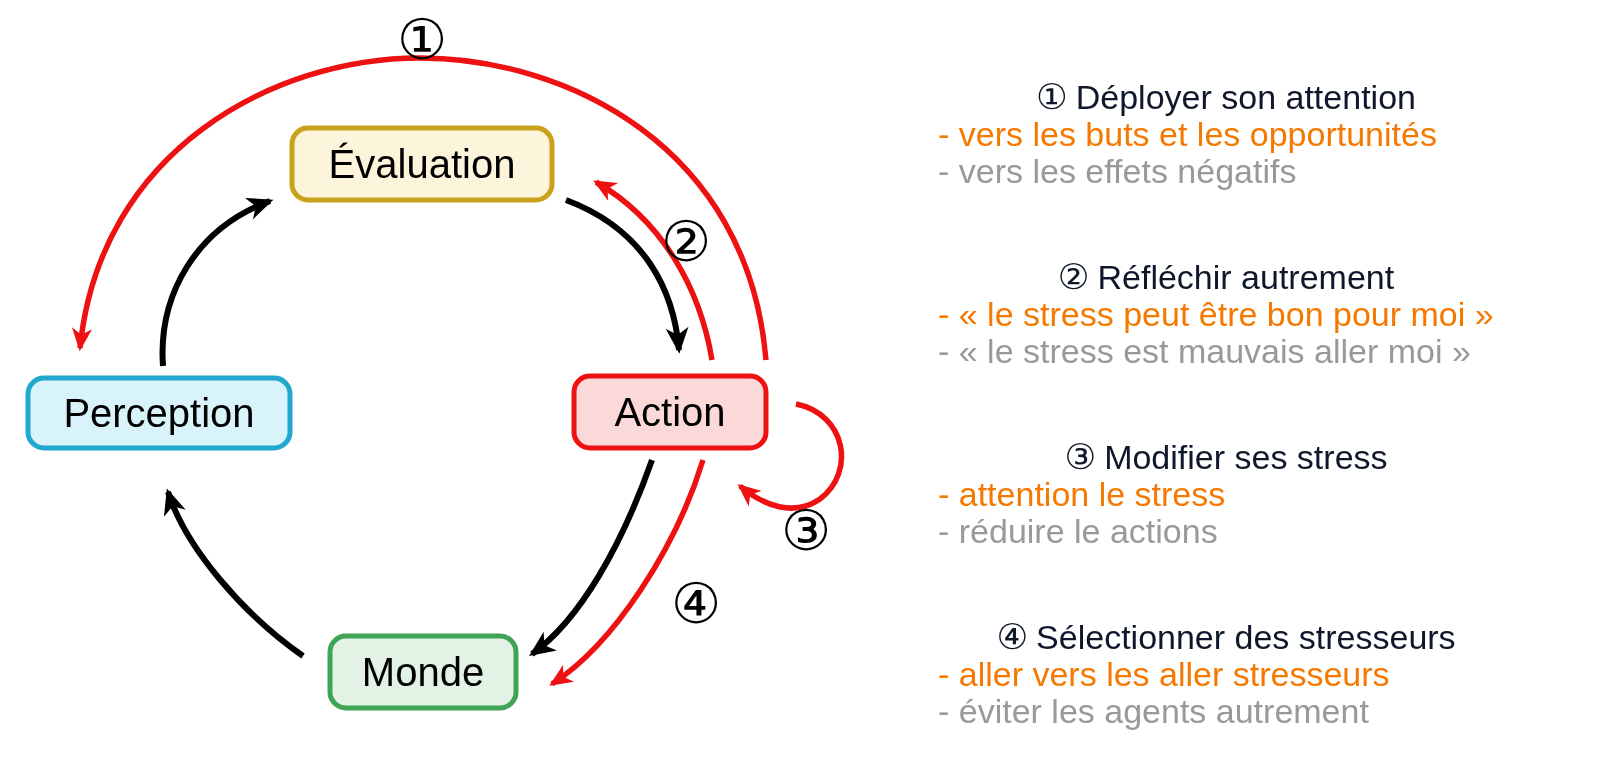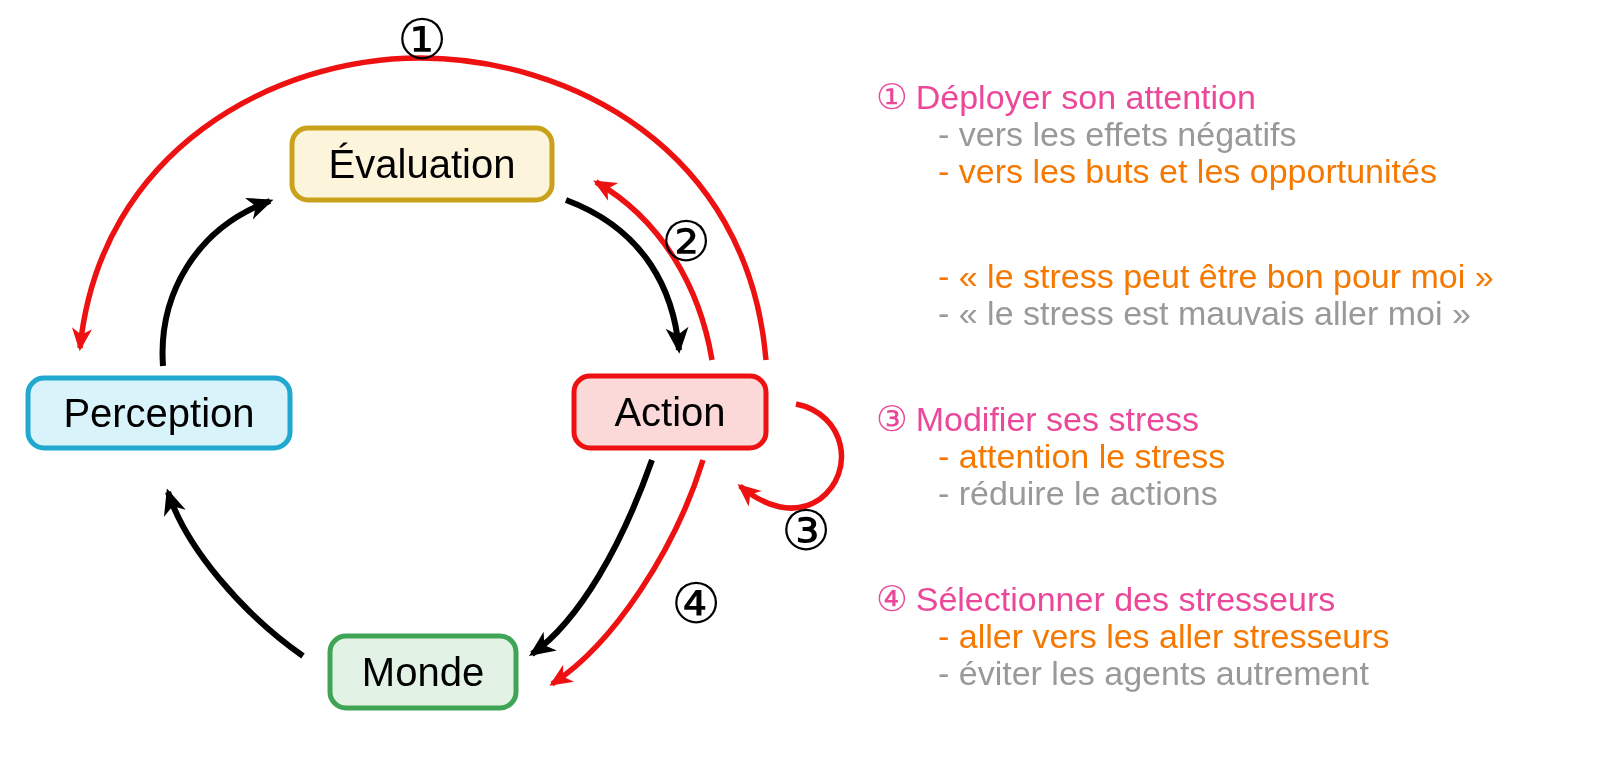--- a/index.html
+++ b/index.html
@@ -9,21 +9,21 @@
     overflow:hidden;
   }
   #diagram{position:absolute;left:0;top:0;}
   .node-label{font-size:40px;fill:#000;}
   .badge{font-size:56px;fill:#000;font-family:"DejaVu Sans","Liberation Sans",sans-serif;}
   #legend{
     position:absolute;left:876px;top:78px;width:700px;
     font-size:34px;line-height:37px;
   }
   .lg-item{margin-bottom:68px;}
-  .lg-head{color:#ec4899;white-space:nowrap;}
+  .lg-head{color:#0f172a;white-space:nowrap;text-align:center;}
   .lg-num{font-family:"DejaVu Sans","Liberation Sans",sans-serif;font-size:1.04em;margin-right:8px;}
   .lg-opt{padding-left:62px;white-space:nowrap;}
   .lg-opt.positive{color:#F57900;}
   .lg-opt.negative{color:#999999;}
 </style>
 </head>
 <body>
 
 <svg id="diagram" width="860" height="766" viewBox="0 0 860 766">
   <defs>
@@ -66,25 +66,28 @@
     <rect x="330" y="636" width="186" height="72" rx="16" fill="#E2F3E6" stroke="#3FA455" stroke-width="5"></rect>
     <text class="node-label" x="423" y="686" text-anchor="middle">Monde</text>
   </g>
 </svg>
 
 <div id="legend">
   <div class="lg-item">
     <div class="lg-head">
       <span class="lg-num">①</span><span>Déployer son attention</span>
     </div>
+    <div class="lg-opt positive">- vers les buts et les opportunités</div>
     <div class="lg-opt negative">- vers les effets négatifs</div>
-    <div class="lg-opt positive">- vers les buts et les opportunités</div>
   </div>
 
   <div class="lg-item">
+    <div class="lg-head">
+      <span class="lg-num">②</span><span>Réfléchir autrement</span>
+    </div>
     <div class="lg-opt positive">- « le stress peut être bon pour moi »</div>
     <div class="lg-opt negative">- « le stress est mauvais aller moi »</div>
   </div>
 
   <div class="lg-item">
     <div class="lg-head">
       <span class="lg-num">③</span><span>Modifier ses stress</span>
     </div>
     <div class="lg-opt positive">- attention le stress</div>
     <div class="lg-opt negative">- réduire le actions</div>

